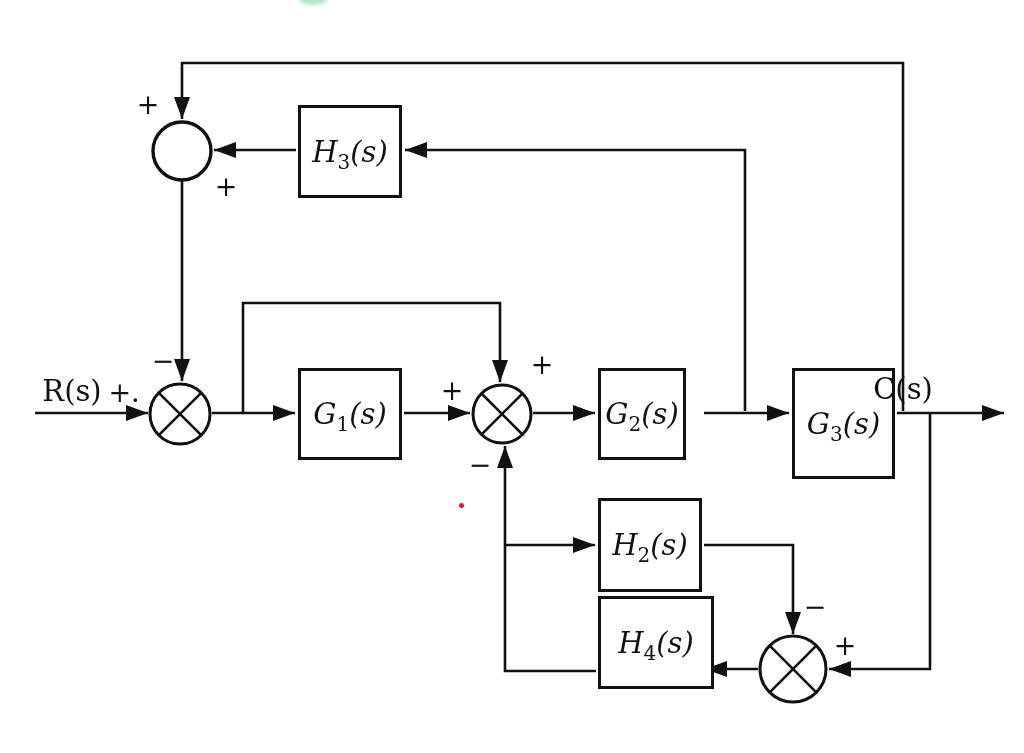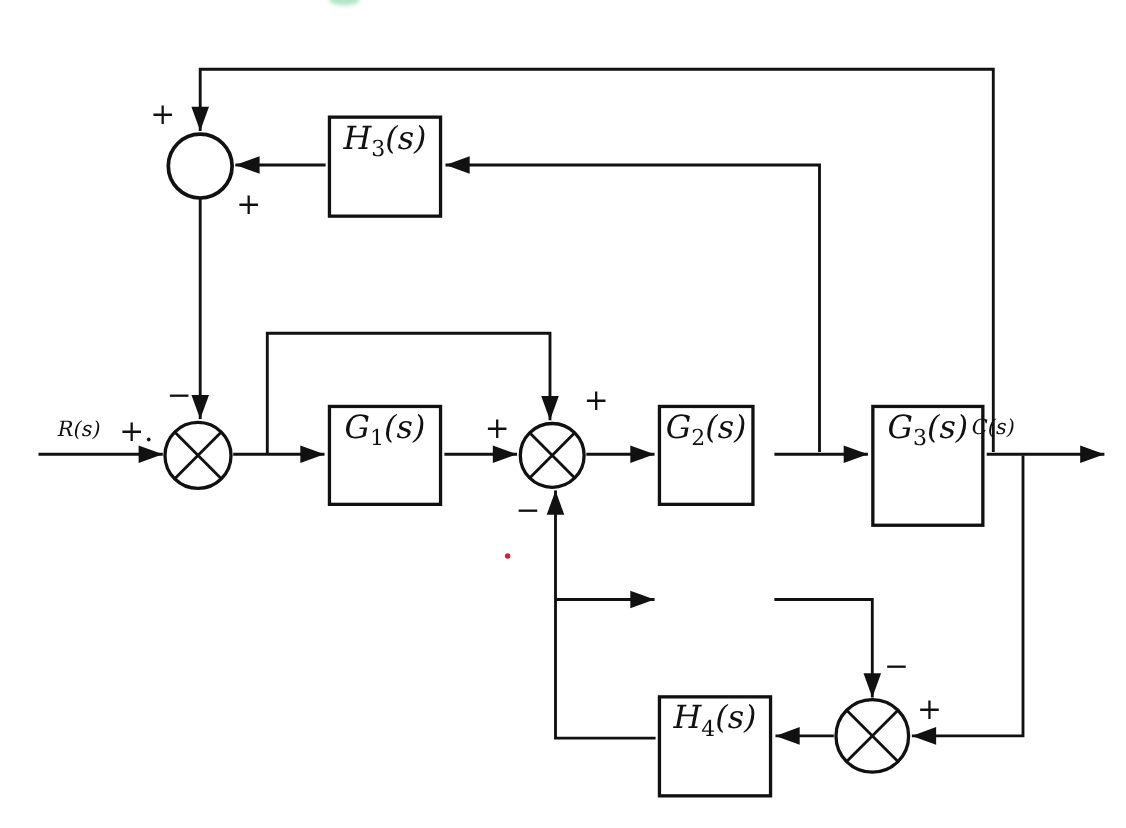--- a/index.html
+++ b/index.html
@@ -3,31 +3,31 @@
 <meta charset="utf-8">
 <style>
   html, body { margin:0; padding:0; background:#ffffff; }
   .canvas {
     position:relative; width:1024px; height:753px; background:#ffffff;
     font-family:"DejaVu Serif","Liberation Serif",serif; overflow:hidden;
   }
   svg.wires { position:absolute; left:0; top:0; width:1024px; height:753px; }
   .block {
     position:absolute; box-sizing:border-box; border:3px solid #111111;
-    background:#ffffff; display:flex; align-items:flex-start; justify-content:center;
+    background:#ffffff; display:flex; align-items:center; justify-content:center;
   }
   .bl { font-size:29px; font-style:italic; color:#111111; white-space:nowrap; }
   .bl sub { font-size:20px; font-style:normal; line-height:0; }
   .sign {
     position:absolute; transform:translate(-50%,-50%);
     font-size:27px; color:#111111; font-style:normal; line-height:1; white-space:nowrap;
   }
   .siglabel {
     position:absolute; transform:translate(-50%,-50%);
-    font-size:19px; font-style:italic; color:#111111; line-height:1; white-space:nowrap;
+    font-size:29px; color:#111111; line-height:1; white-space:nowrap;
   }
   .red-dot {
     position:absolute; left:459px; top:503px; width:5px; height:5px;
     border-radius:50%; background:#e01b2e;
   }
   .green-smudge {
     position:absolute; left:299px; top:-6px; width:28px; height:11px;
     border-radius:50%; background:#a7e3c2; filter:blur(2px); opacity:.9;
   }
 </style>
@@ -86,21 +86,24 @@
   </div>
   <div class="block" style="left:298px; top:368px; width:104px; height:92px">
     <span class="bl"><i>G</i><sub>1</sub><i>(s)</i></span>
   </div>
   <div class="block" style="left:598px; top:368px; width:88px; height:92px">
     <span class="bl"><i>G</i><sub>2</sub><i>(s)</i></span>
   </div>
   <div class="block" style="left:792px; top:368px; width:103px; height:111px">
     <span class="bl"><i>G</i><sub>3</sub><i>(s)</i></span>
   </div>
-  <div class="block" style="left:598px; top:632px; width:104px; height:93px">
+  <div class="block" style="left:598px; top:498px; width:104px; height:94px">
+    <span class="bl"><i>H</i><sub>2</sub><i>(s)</i></span>
+  </div>
+  <div class="block" style="left:598px; top:596px; width:116px; height:93px">
     <span class="bl"><i>H</i><sub>4</sub><i>(s)</i></span>
   </div>
 
   <span class="siglabel" style="left:72px; top:391px">R(s)</span>
   <span class="siglabel" style="left:903px; top:389px">C(s)</span>
 
   <span class="sign" style="left:148px; top:104px">+</span>
   <span class="sign" style="left:226px; top:186px">+</span>
   <span class="sign" style="left:163px; top:360px">−</span>
   <span class="sign" style="left:124px; top:392px">+.</span>

